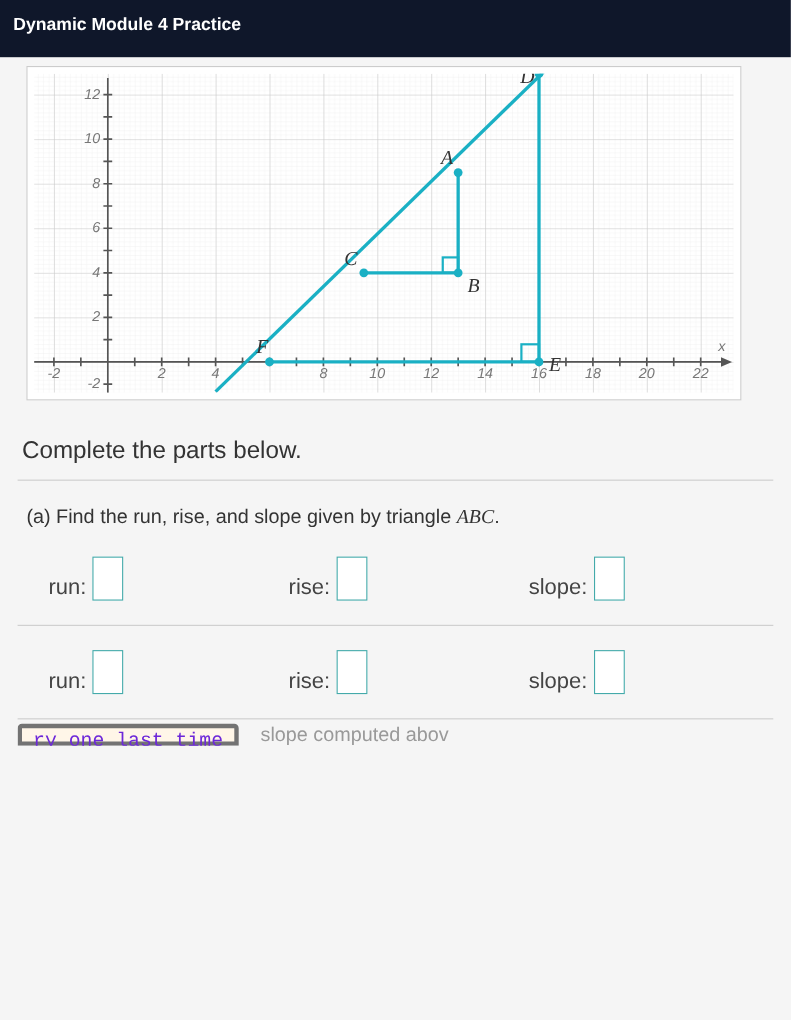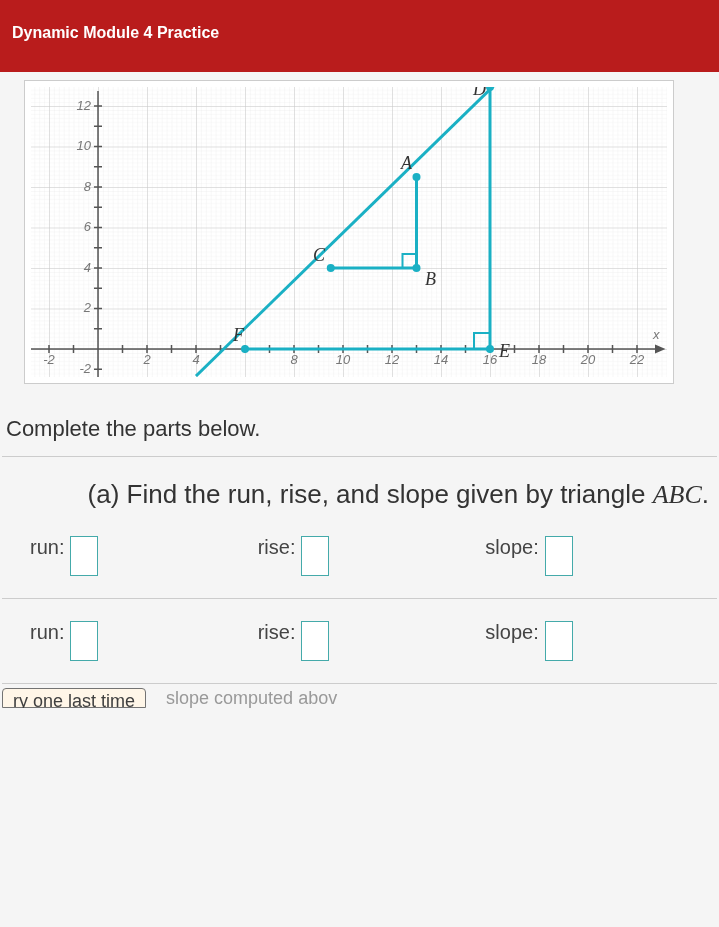--- a/index.html
+++ b/index.html
@@ -4,23 +4,23 @@
   <style>
     * { box-sizing: border-box; margin: 0; padding: 0; }
     body {
       font-family: Arial, sans-serif;
       background: #f5f5f5;
       width: 719px;
       height: 927px;
       overflow: hidden;
     }
     .header {
-      background: #b91c1c;
+      background: #0f172a;
       color: white;
-      padding: 24px 12px;
+      padding: 14px 12px;
     }
     .module-title {
       font-size: 16px;
       font-weight: bold;
       margin-bottom: 6px;
     }
     .question-info {
       font-size: 18px;
       font-weight: bold;
     }
@@ -33,54 +33,53 @@
       border: 1px solid #ccc;
       margin: 8px 0 8px 24px;
       padding: 6px;
       width: 650px;
     }
     .chart-svg {
       display: block;
       background: #fff;
     }
     .content {
-      padding: 10px 2px;
+      padding: 10px 16px;
     }
     .instruction {
       font-size: 22px;
       color: #333;
       padding: 14px 4px;
       border-bottom: 1px solid #ccc;
     }
     .part {
       padding: 22px 8px 22px 8px;
       border-bottom: 1px solid #ccc;
     }
     .part-text {
-      font-size: 26px;
+      font-size: 18px;
       color: #333;
       margin-bottom: 26px;
-      text-align: right;
     }
     .part-label {
       display: inline;
     }
     .triangle-name {
       font-style: italic;
       font-family: 'Times New Roman', serif;
     }
     .inputs-row {
       display: flex;
       align-items: center;
       gap: 4px;
       padding-left: 20px;
     }
     .input-group {
       display: flex;
-      align-items: flex-start;
+      align-items: flex-end;
       gap: 6px;
       flex: 1;
     }
     .input-label {
       font-size: 20px;
       color: #444;
     }
     .answer-box {
       width: 28px;
       height: 40px;
@@ -92,25 +91,26 @@
     .bottom-cut {
       display: flex;
       gap: 20px;
       padding: 4px 0 0 0;
       color: #999;
       font-size: 18px;
       overflow: hidden;
       height: 24px;
     }
     .bottom-btn {
-      border: 1px solid #737373;
+      border: 4px solid #737373;
       background: #fff6e8;
       padding: 2px 10px;
       border-radius: 4px 4px 0 0;
-      color: #404040;
+      color: #6d28d9;
+      font-family: Liberation Mono, monospace;
     }
   </style>
 </head>
 <body>
 
 <div class="header">
   <div class="module-title">Dynamic Module 4 Practice</div>
 </div>
 
 <div class="chart-container">

